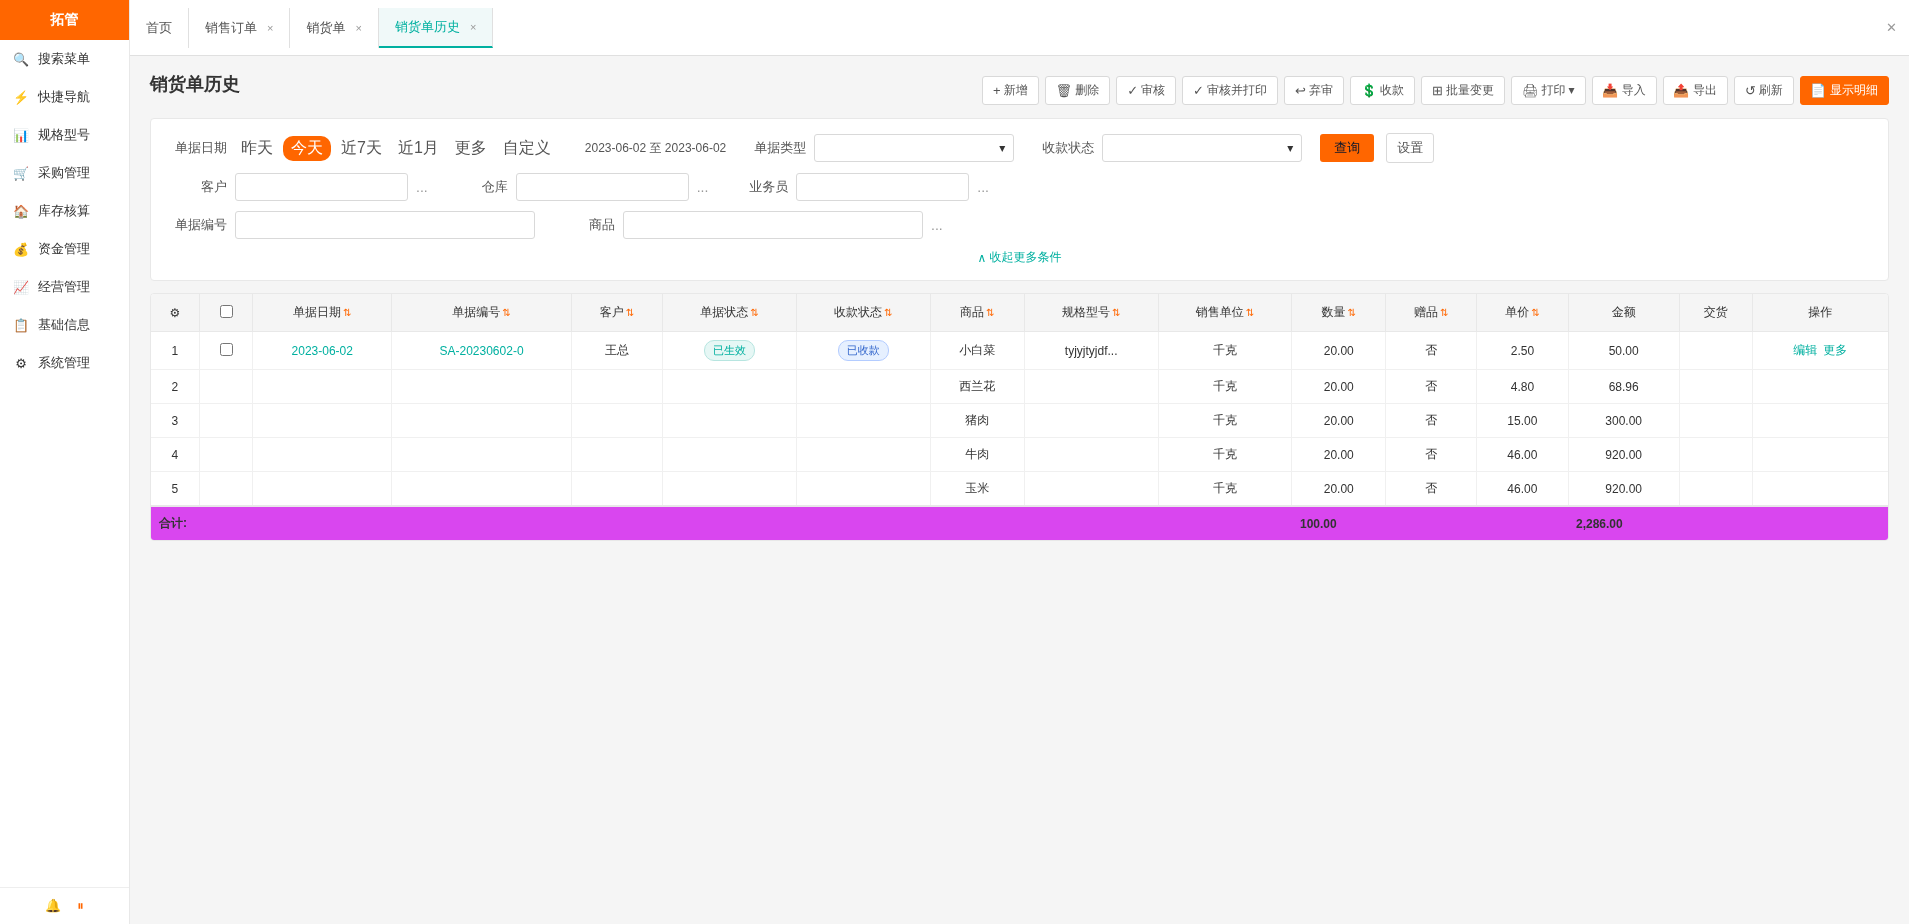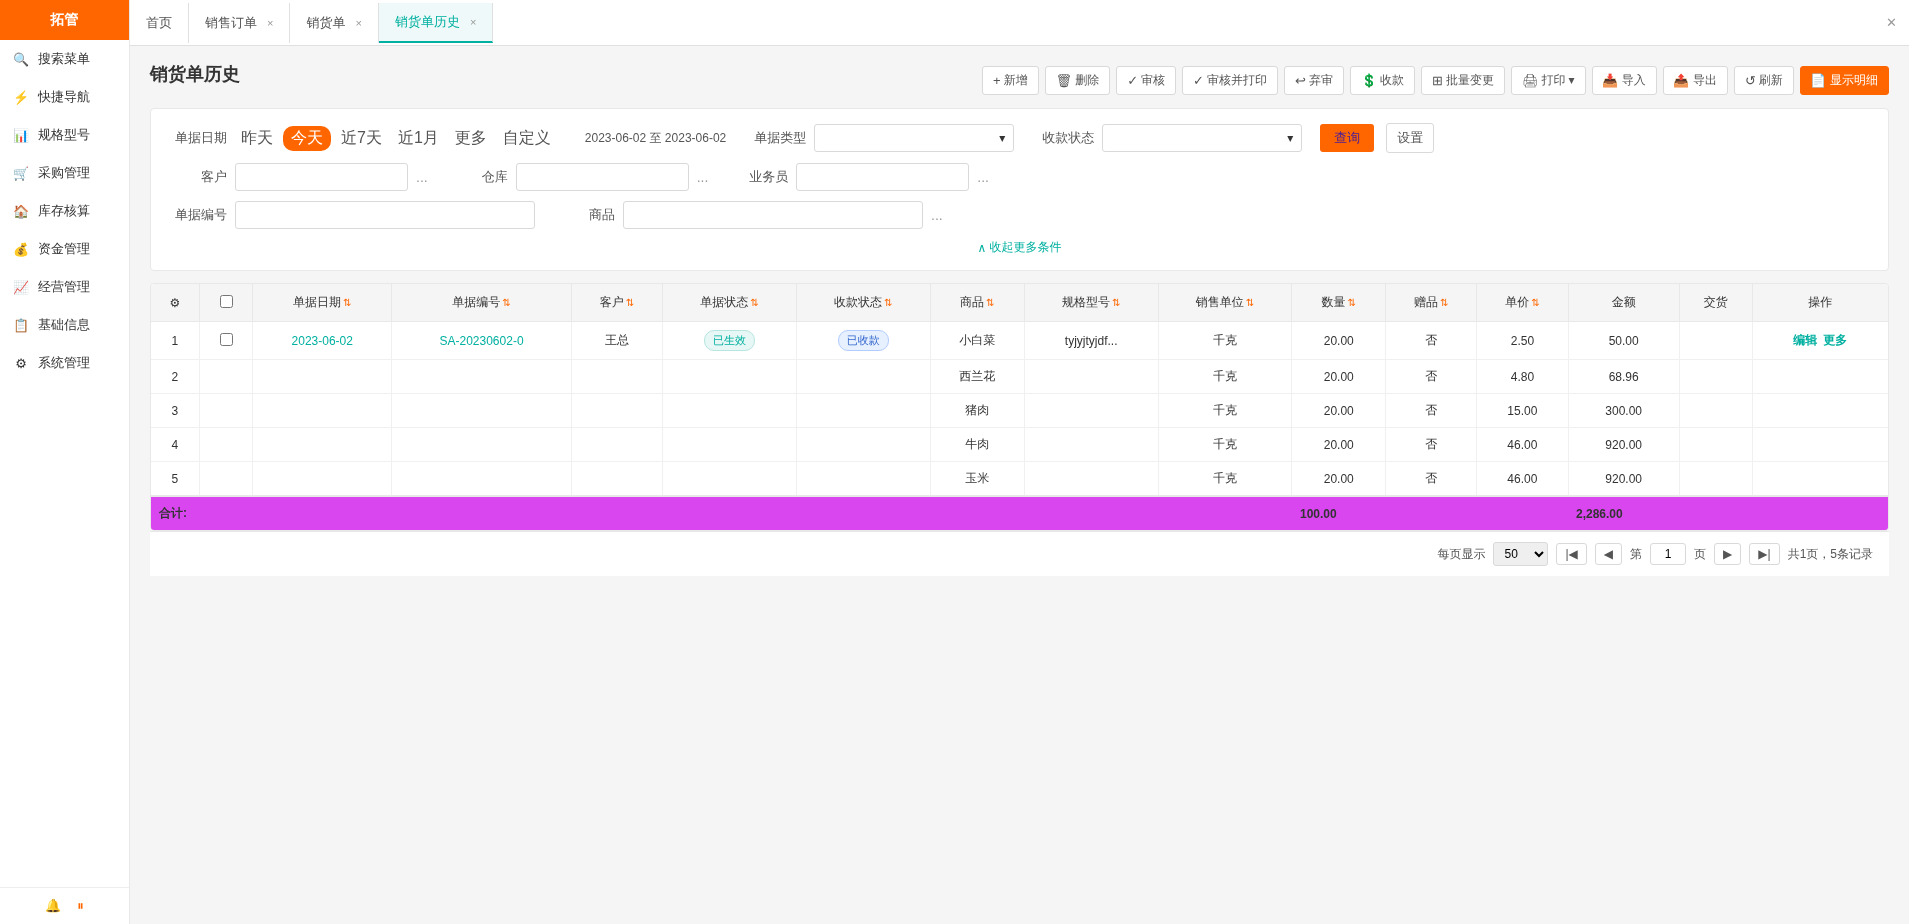--- a/index.html
+++ b/index.html
@@ -9,21 +9,21 @@
     .sidebar { width: 130px; background: #fff; border-right: 1px solid #e8e8e8; display: flex; flex-direction: column; height: 100%; }
     .sidebar-logo { background: #ff6600; color: #fff; padding: 8px 10px; font-size: 14px; font-weight: bold; text-align: center; height: 40px; display: flex; align-items: center; justify-content: center; }
     .sidebar-item { display: flex; align-items: center; padding: 10px 12px; cursor: pointer; color: #333; font-size: 13px; gap: 8px; }
     .sidebar-item .icon { width: 18px; height: 18px; display: inline-flex; align-items: center; justify-content: center; }
     .sidebar-bottom { margin-top: auto; border-top: 1px solid #eee; }
 
     
     .main { flex: 1; display: flex; flex-direction: column; overflow: hidden; }
 
     
-    .tab-bar { background: #fff; border-bottom: 1px solid #e0e0e0; display: flex; align-items: center; height: 46px; padding: 0 0; }
+    .tab-bar { background: #fff; border-bottom: 1px solid #e0e0e0; display: flex; align-items: center; height: 56px; padding: 0 0; }
     .tab { padding: 0 16px; height: 40px; display: flex; align-items: center; gap: 6px; cursor: pointer; font-size: 13px; color: #555; border-right: 1px solid #e0e0e0; white-space: nowrap; }
     .tab.active { background: #f0f9f9; color: #00b0a0; border-bottom: 2px solid #00b0a0; }
     .tab .close-btn { color: #999; font-size: 11px; margin-left: 4px; cursor: pointer; }
     .tab-spacer { flex: 1; }
     .tab-close-all { padding: 0 12px; color: #999; cursor: pointer; font-size: 13px; }
 
     
     .content { flex: 1; overflow-y: auto; padding: 16px 20px; background: #f5f5f5; }
 
     
@@ -47,21 +47,21 @@
     .collapse-btn { color: #00b0a0; cursor: pointer; font-size: 12px; display: flex; align-items: center; gap: 3px; margin: 6px auto 0; text-align: center; width: fit-content; }
 
     
     .table-wrapper { background: #fff; border: 1px solid #e8e8e8; border-radius: 4px; overflow: auto; }
     table { width: 100%; border-collapse: collapse; font-size: 12px; }
     thead tr { background: #f5f5f5; }
     thead th { padding: 10px 8px; border-bottom: 1px solid #e8e8e8; border-right: 1px solid #e8e8e8; text-align: center; color: #333; font-weight: normal; white-space: nowrap; }
     thead th:last-child { border-right: none; }
     tbody tr { border-bottom: 1px solid #f0f0f0; }
     tbody td { padding: 8px 8px; border-right: 1px solid #f0f0f0; text-align: center; color: #333; white-space: nowrap; }
-    tbody td:last-child { border-right: none; font-weight: bold; }
+    tbody td:last-child { border-right: none; }
     .badge { display: inline-block; padding: 2px 8px; border-radius: 10px; font-size: 11px; }
     .badge-green { background: #e6f7f5; color: #00b0a0; border: 1px solid #b7e5e0; }
     .badge-blue { background: #e6f0ff; color: #3366cc; border: 1px solid #b3ccff; }
     .sort-icon { color: #ff6600; font-size: 10px; margin-left: 2px; }
     .action-link { color: #00b0a0; cursor: pointer; margin: 0 3px; font-size: 12px; }
 
     
     .summary-row { background: #d946ef; border-top: 2px solid #e8e8e8; }
     .summary-row td { padding: 8px 8px; font-weight: bold; color: #333; }
 
@@ -225,21 +225,21 @@
             <span></span>
             <span>▾</span>
           </div>
         </div>
         <div class="filter-item">
           <span class="filter-label">收款状态</span>
           <div class="filter-select" style="min-width:200px;">
             <span></span>
             <span>▾</span>
           </div>
-          <button style="background:#ff6600; color:#4c1d95; border:none; border-radius:3px; padding:5px 14px; cursor:pointer; font-size:13px; margin-left:10px;">查询</button>
+          <button style="background:#ff6600; color:#0f172a; border:none; border-radius:3px; padding:5px 14px; cursor:pointer; font-size:13px; margin-left:10px;">查询</button>
           <button style="background:#fff; color:#555; border:1px solid #d9d9d9; border-radius:3px; padding:5px 10px; cursor:pointer; font-size:13px; margin-left:4px;">设置</button>
         </div>
       </div>
 
       <div class="filter-row">
         <div class="filter-item">
           <span class="filter-label">客户</span>
           <input class="filter-input" style="min-width: 160px;">
           <span class="filter-ellipsis">...</span>
         </div>
@@ -393,30 +393,14 @@
             <td></td>
             <td></td>
             <td>2,286.00</td>
             <td></td>
             <td></td>
           </tr>
         </tfoot>
       </table>
     </div>
 
-    <div class="pagination">
-      <span>每页显示</span>
-      <select class="page-select">
-        <option>50</option>
-        <option>100</option>
-        <option>200</option>
-      </select>
-      <button class="page-btn">|◀</button>
-      <button class="page-btn">◀</button>
-      <span>第</span>
-      <input class="page-input" value="1" style="">
-      <span>页</span>
-      <button class="page-btn">▶</button>
-      <button class="page-btn">▶|</button>
-      <span>共1页，5条记录</span>
-    </div>
   </div>
 </div>
 
 </body></html>

